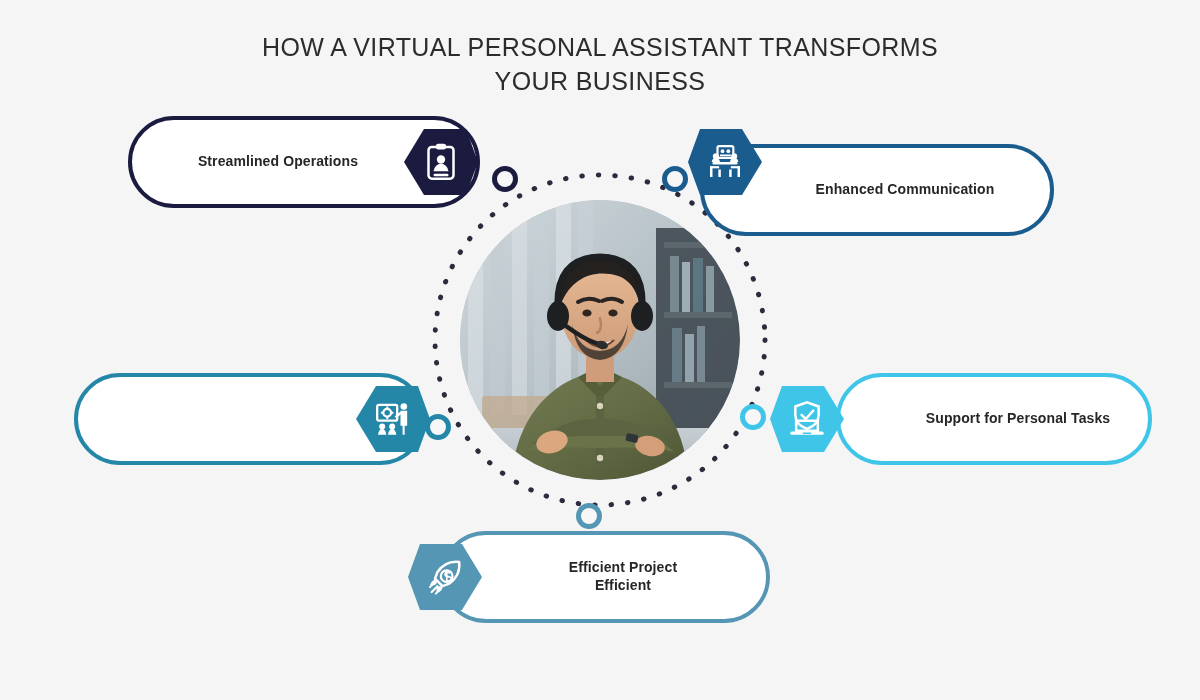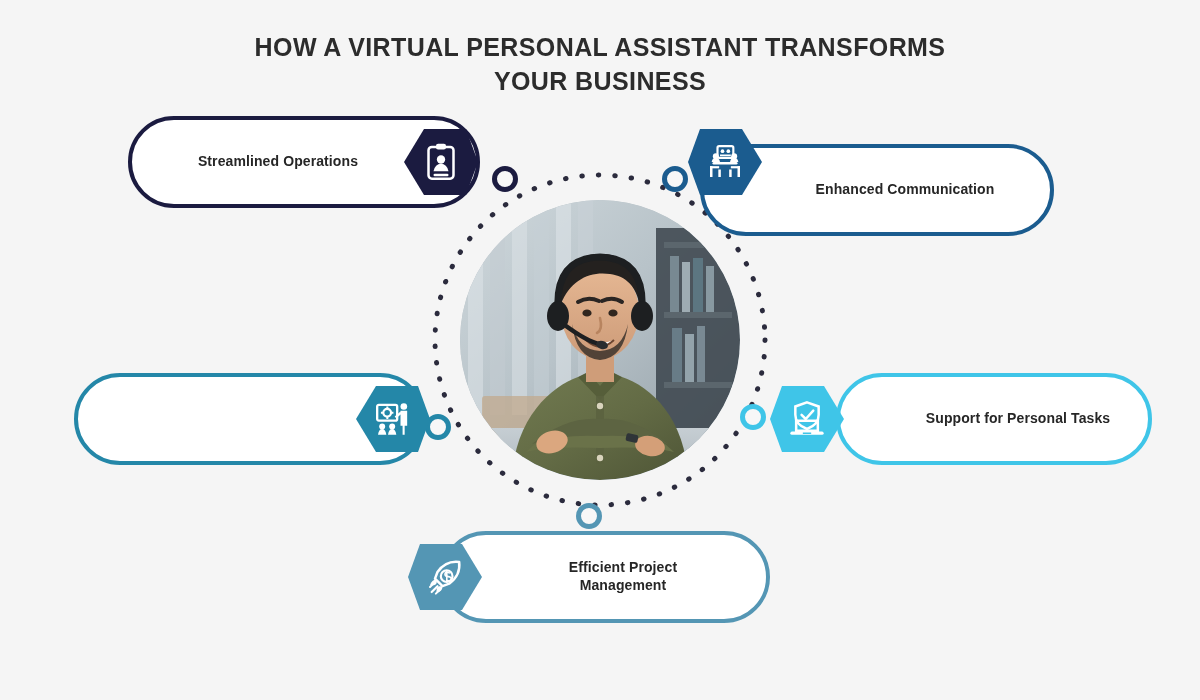--- a/index.html
+++ b/index.html
@@ -10,21 +10,21 @@
     overflow:hidden;
     position:relative;
   }
 
   #canvas { position:absolute; inset:0; width:1200px; height:700px; }
 
   
   #title {
     position:absolute; left:0; top:30px; width:1200px;
     text-align:center;
-    font-size:25px; font-weight:bold;
+    font-size:25px; font-weight:normal;
     letter-spacing:0.4px; line-height:1.36;
     color:#2c2c2c;
     text-transform:uppercase;
   }
   #title .ln { display:block; }
 
   
   #hub { position:absolute; left:425px; top:165px; width:350px; height:350px; }
   #dotted-ring { position:absolute; inset:0; }
   #photo {
@@ -299,21 +299,21 @@
       <path d="M17.5 19 l5 5 l9 -10" fill="none" stroke="#fff" stroke-width="3" stroke-linecap="round" stroke-linejoin="round"></path>
       <path d="M11 26 h26 v12 H11 Z" fill="none" stroke="#fff" stroke-width="3"></path>
       <rect x="4" y="39" width="40" height="4" rx="2" fill="#fff"></rect>
       <rect x="19" y="40.2" width="10" height="1.8" fill="#3fc5e8"></rect>
     </svg>
   </div>
 
   <div class="pill" id="pill-project" style="border-color:#5496b4;">
     <div class="pill-label">
       <span class="ln">Efficient Project</span>
-      <span class="ln">Management</span>
+      <span class="ln">Efficient</span>
     </div>
   </div>
   <div class="badge" id="badge-project">
     <svg class="hexwrap" viewBox="0 0 74 74">
       <path d="M12 4 L54 4 L74 37 L54 70 L12 70 L0 37 Z" fill="#5496b4"></path>
     </svg>
     <svg class="glyph" viewBox="0 0 48 48">
       <path d="M41 6 q-16 -2 -26 12 l-3 8 l9 9 l8 -3 q14 -10 12 -26 Z" fill="none" stroke="#fff" stroke-width="3" stroke-linejoin="round"></path>
       <circle cx="26" cy="23" r="7" fill="none" stroke="#fff" stroke-width="2.6"></circle>
       <path d="M29 19 q-5 -2 -5 1.6 q0 2.4 4 3 q4 .6 3.6 3.2 q-.4 3 -5.4 1.4" fill="none" stroke="#fff" stroke-width="2" stroke-linecap="round"></path>

